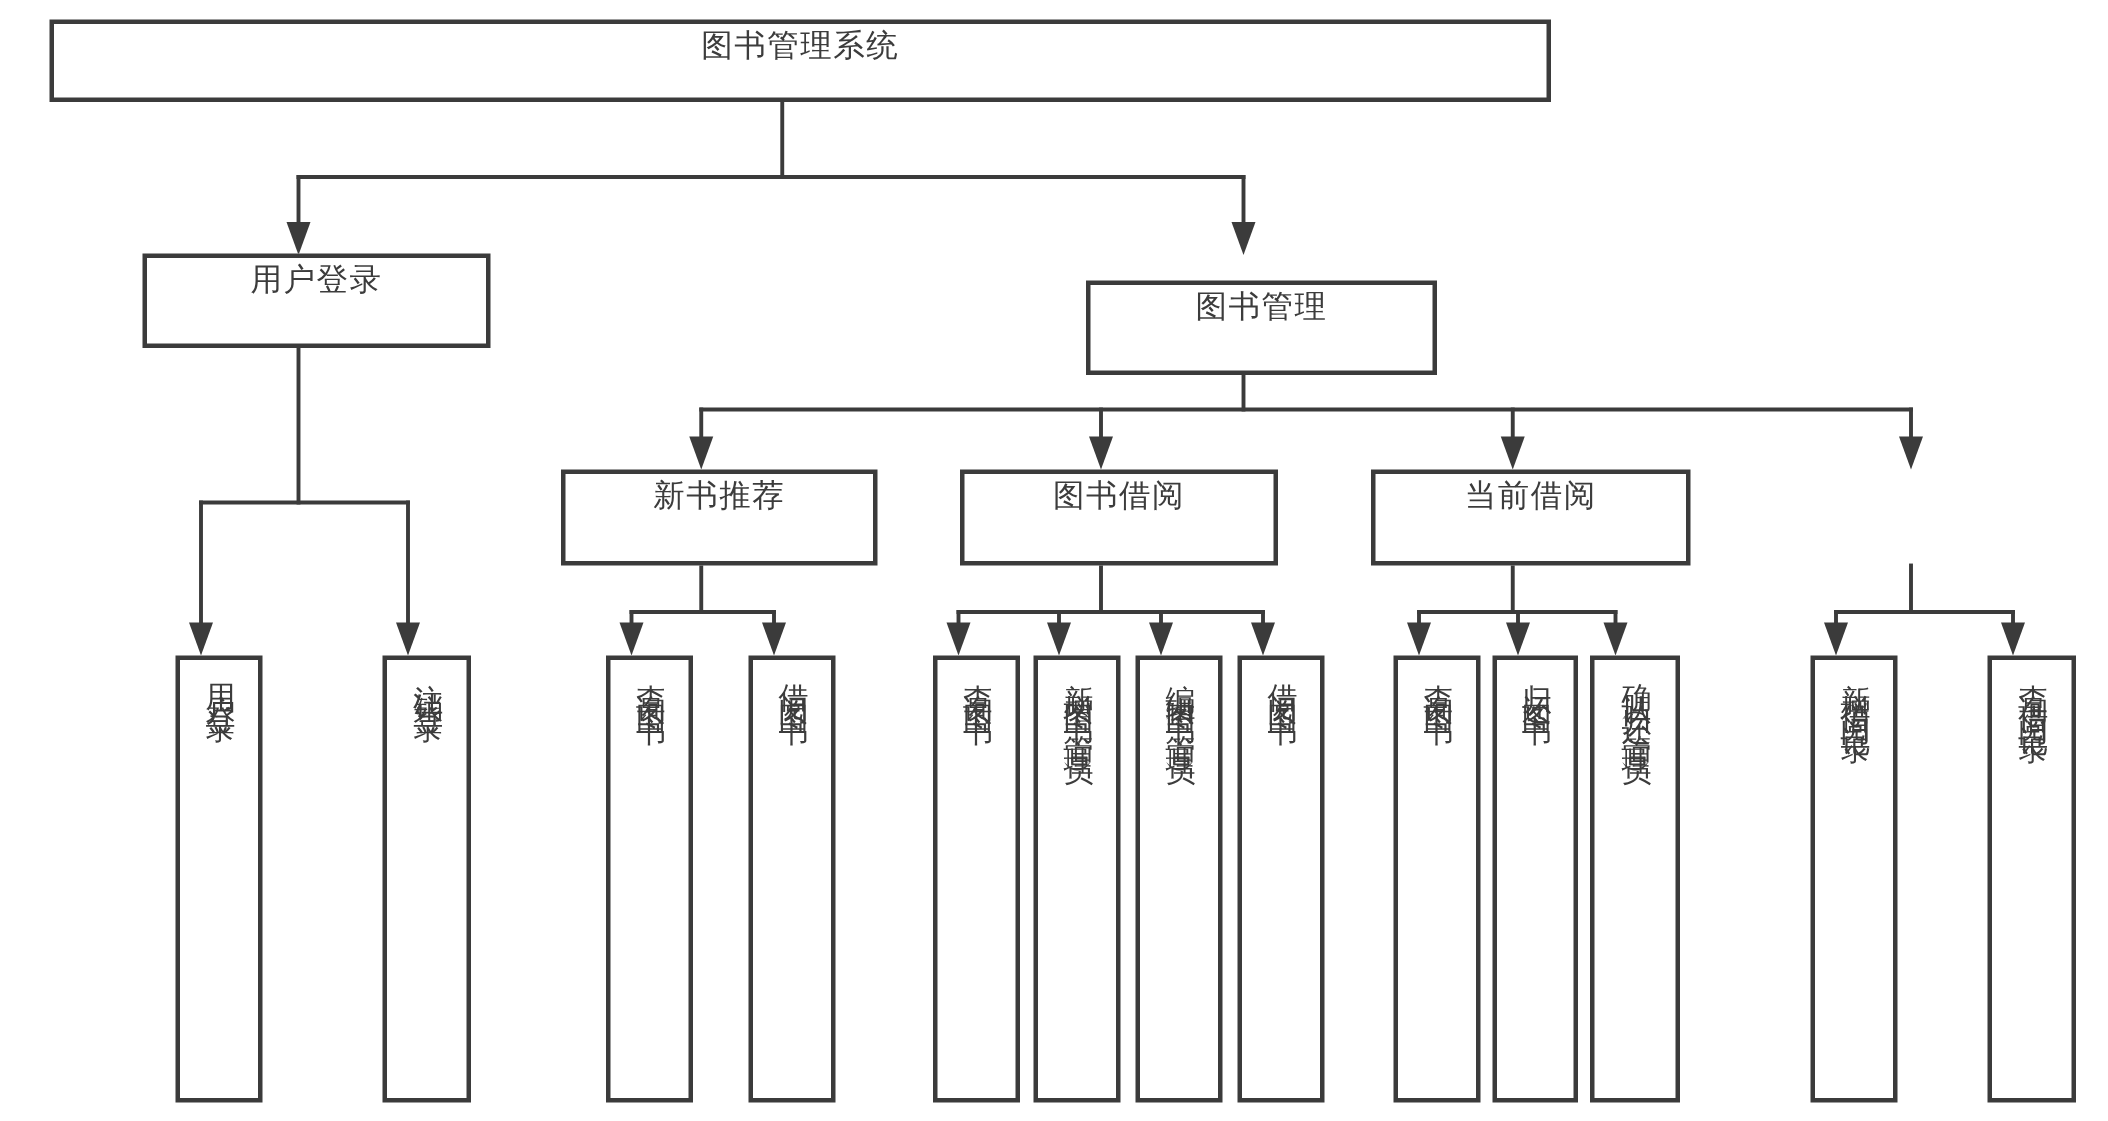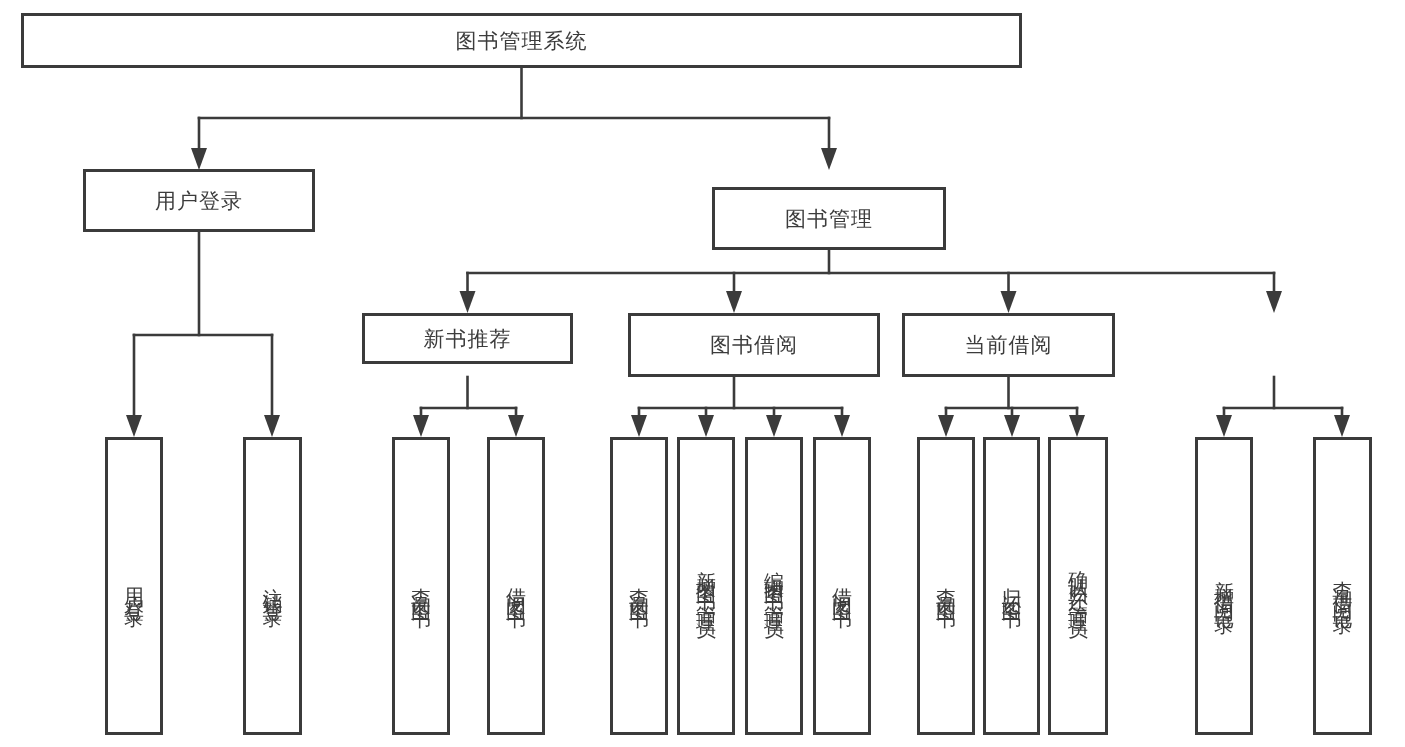--- a/index.html
+++ b/index.html
@@ -8,22 +8,22 @@
   }
   html,body{margin:0;padding:0;background:var(--background);}
   .canvas{
     position:relative;width:1405px;height:747px;background:var(--background);
     font-family:"Liberation Sans",sans-serif;overflow:hidden;
   }
   #connector-layer{position:absolute;left:0;top:0;width:1405px;height:747px;}
   .node{
     position:absolute;box-sizing:border-box;background:#fff;
     border:3px solid var(--box-border);
-    display:flex;align-items:center;justify-content:center;
-    color:var(--text);z-index:2;
+    display:flex;align-items:flex-start;justify-content:center;
+    color:var(--text);z-index:2;margin-left:12px;
   }
   .lbl-h{font-size:21px;letter-spacing:1px;white-space:nowrap;}
   .lbl-v{
     writing-mode:vertical-rl;text-orientation:mixed;
     font-size:20px;letter-spacing:7px;line-height:1.05;white-space:nowrap;
   }
   .leaf{top:437px;width:58px;height:298px;}
   .watermark{
     position:absolute;left:1186px;top:716px;z-index:5;
     font-size:20px;color:var(--watermark);letter-spacing:0.5px;white-space:nowrap;
@@ -93,24 +93,24 @@
     <span class="lbl-h">图书管理系统</span>
   </div>
 
   <div class="node" style="left:83px;top:169px;width:232px;height:63px">
     <span class="lbl-h">用户登录</span>
   </div>
   <div class="node" style="left:712px;top:187px;width:234px;height:63px">
     <span class="lbl-h">图书管理</span>
   </div>
 
-  <div class="node" style="left:362px;top:313px;width:211px;height:51px">
+  <div class="node" style="left:362px;top:313px;width:211px;height:64px">
     <span class="lbl-h">新书推荐</span>
   </div>
-  <div class="node" style="left:628px;top:313px;width:252px;height:64px">
+  <div class="node" style="left:628px;top:313px;width:212px;height:64px">
     <span class="lbl-h">图书借阅</span>
   </div>
   <div class="node" style="left:902px;top:313px;width:213px;height:64px">
     <span class="lbl-h">当前借阅</span>
   </div>
 
   <div class="node leaf" style="left:105px">
     <span class="lbl-v">用户登录</span>
   </div>
   <div class="node leaf" style="left:243px;width:59px">

